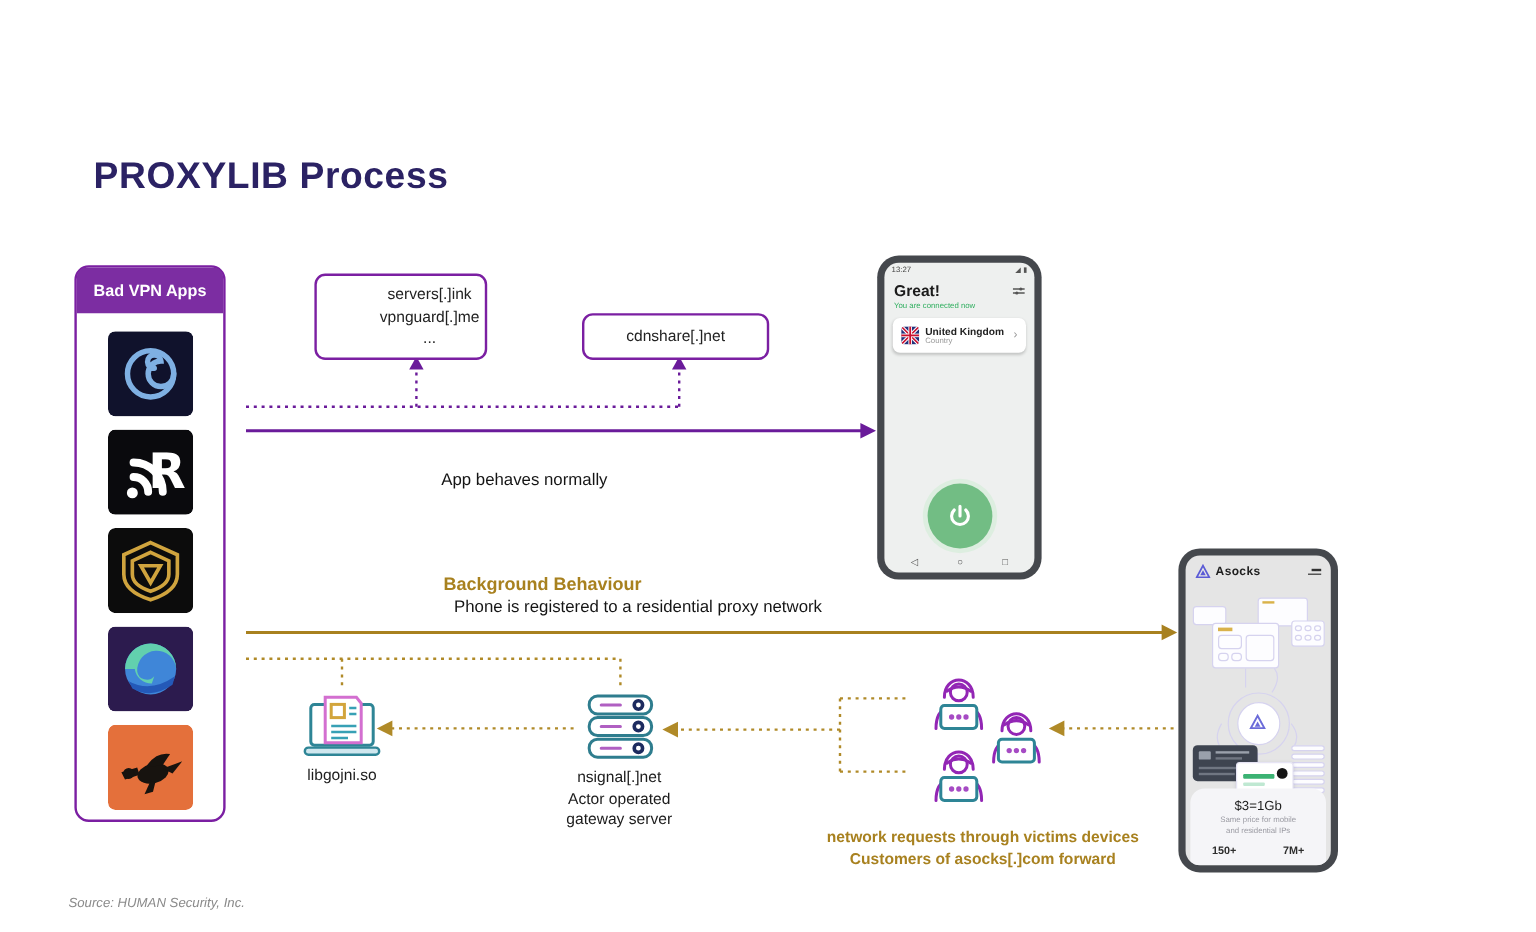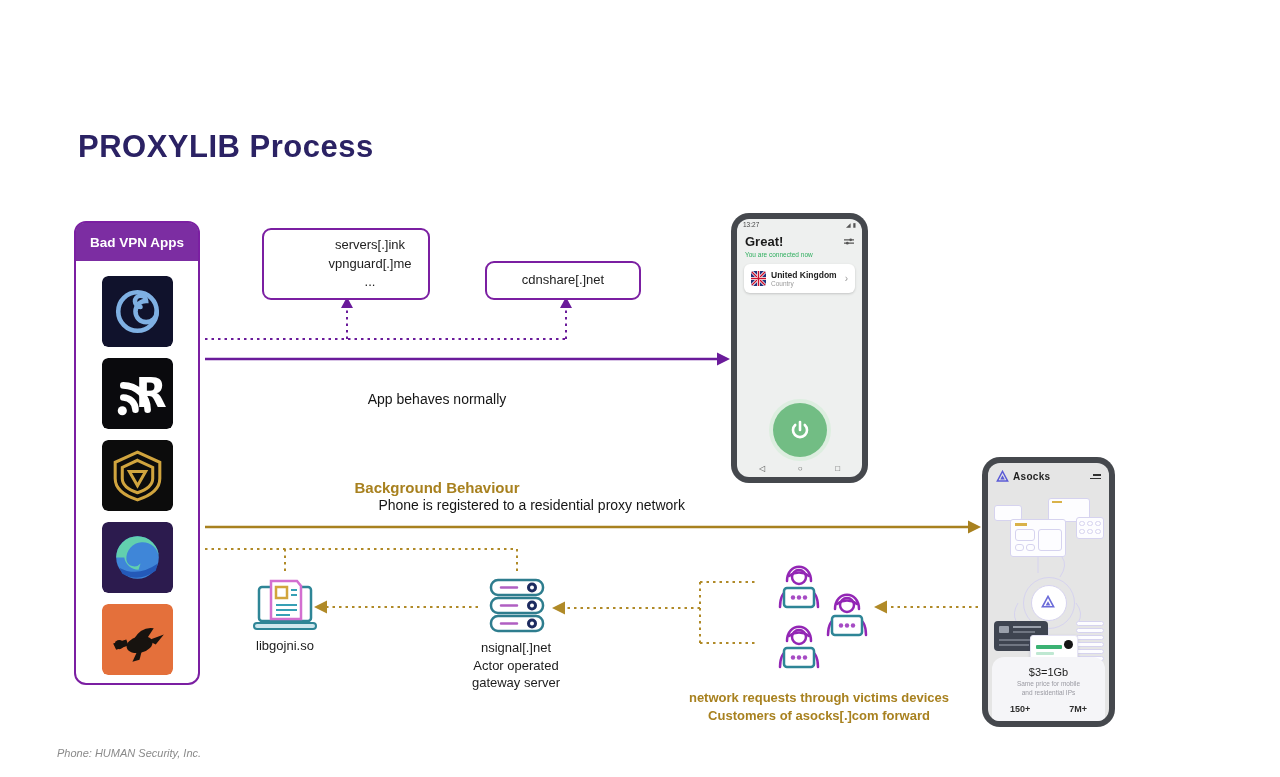--- a/index.html
+++ b/index.html
@@ -2,21 +2,21 @@
 <html><head>
 <meta charset="utf-8">
 <style>
   html,body{margin:0;padding:0;background:#fff;}
   .canvas{position:relative;width:1280px;height:777px;background:#ffffff;overflow:hidden;
           font-family:"Liberation Sans",sans-serif;color:#1a1a1a;margin-top:37px;}
   .abs{position:absolute;}
   .page-title{left:78px;top:92px;font-size:31px;font-weight:800;color:#2b2264;letter-spacing:.5px;}
 
   
-  .vpn-box{left:74px;top:184px;width:126px;height:464px;border:2.5px solid #7b1fa2;border-radius:12px;
+  .vpn-box{left:62px;top:184px;width:126px;height:464px;border:2.5px solid #7b1fa2;border-radius:12px;
            background:#fff;box-sizing:border-box;}
   .vpn-box-header{height:38px;background:#7c2da2;border-radius:8px 8px 0 0;color:#fff;font-weight:700;
            font-size:13.5px;display:flex;align-items:center;justify-content:center;}
   .vpn-icons{display:flex;flex-direction:column;align-items:center;gap:11px;padding-top:15px;}
   .app-icon{width:71px;height:71px;border-radius:6px;overflow:hidden;}
   .app-icon svg{display:block;width:100%;height:100%;}
 
   
   .domain-box{border:2px solid #7b1fa2;border-radius:9px;background:#fff;display:flex;flex-direction:column;
            align-items:center;justify-content:center;font-size:13px;color:#222;line-height:1.45;box-sizing:border-box;}
@@ -153,32 +153,32 @@
             <path d="M45 36 l16 -6 -8 10 z"></path>
             <path d="M11 39 l13 -4 2 6 -12 4 z"></path>
             <circle cx="17" cy="40" r="4.5"></circle>
             <path d="M35 46 l-5 11 7 -2 2 -8 z"></path>
           </g>
           </svg>
       </div>
     </div>
   </div>
 
-  <div class="abs domain-box" style="left:262px;top:191px;width:168px;height:72px;padding-left:48px;">
+  <div class="abs domain-box" style="left:262px;top:191px;width:144px;height:72px;padding-left:48px;">
     <span>servers[.]ink</span>
     <span>vpnguard[.]me</span>
     <span>...</span>
   </div>
   <div class="abs domain-box" style="left:485px;top:224px;width:156px;height:39px;">
     <span>cdnshare[.]net</span>
   </div>
 
   <div class="abs flow-sub" style="left:287px;top:354px;width:300px;">App behaves normally</div>
 
-  <div class="abs flow-title gold-text" style="left:237px;top:442px;width:400px;">Background Behaviour</div>
+  <div class="abs flow-title gold-text" style="left:252px;top:442px;width:400px;">Background Behaviour</div>
   <div class="abs flow-sub" style="left:185px;top:460px;width:500px;text-align:right;">Phone is registered to a residential proxy network</div>
 
   <div class="abs" style="left:252px;top:538px;width:66px;height:60px;">
     <svg viewBox="0 0 66 60" width="66" height="60">
       <rect x="7" y="12" width="52" height="34" rx="3" fill="#fff" stroke="#2e8596" stroke-width="2.5"></rect>
       <rect x="2" y="48" width="62" height="6" rx="3" fill="#cfe7ee" stroke="#2e8596" stroke-width="2"></rect>
       <path d="M19 6 h26 l4 5 v33 h-30 z" fill="#fff" stroke="#d36fd0" stroke-width="2.5"></path>
       <rect x="24" y="12" width="11" height="11" fill="#fff" stroke="#d2a53c" stroke-width="2.5"></rect>
       <g stroke="#37a0b5" stroke-width="2">
         <path d="M39 15 h6 M39 20 h6 M24 30 h21 M24 35 h21 M24 40 h14"></path>
@@ -256,21 +256,21 @@
           <circle cx="26" cy="44.5" r="2.2"></circle>
           <circle cx="32" cy="44.5" r="2.2"></circle>
         </g>
     </svg>
   </div>
   <div class="abs node-label gold-text" style="left:644px;top:652px;width:350px;font-weight:600;">
     <div>network requests through victims devices</div>
     <div>Customers of asocks[.]com forward</div>
   </div>
 
-  <div class="abs source-note">Phone: HUMAN Security, Inc.</div>
+  <div class="abs source-note">Source: HUMAN Security, Inc.</div>
 
   <div class="phone" style="left:731px;top:176px;width:137px;height:270px;">
     <div class="screen" style="background:#eef0ef;">
       <div class="statusbar">
         <span>13:27</span>
         <span class="sicons">
           <span>◢</span>
             <span>▮</span>
         </span>
       </div>

